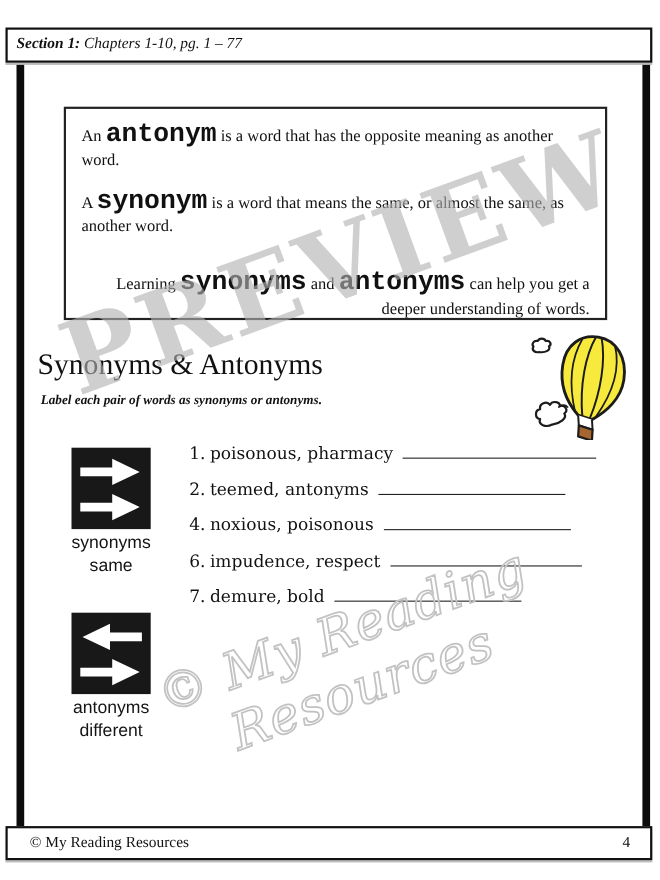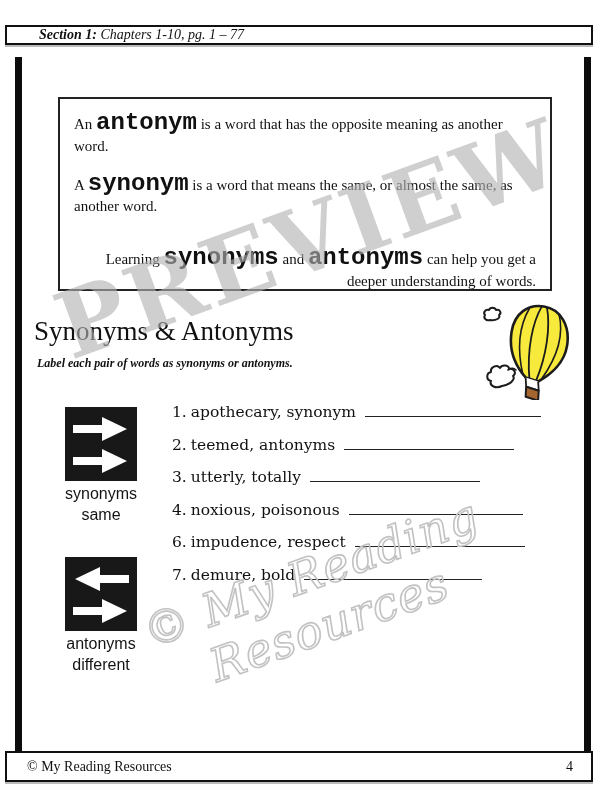--- a/index.html
+++ b/index.html
@@ -1,22 +1,22 @@
 <!DOCTYPE html>
 <html><head>
 <meta charset="utf-8">
 <style>
   html,body{margin:0;padding:0;background:#ffffff;}
   .page{position:relative;width:600px;height:800px;background:#ffffff;overflow:hidden;
         font-family:"Liberation Serif",serif;color:#111;}
 
   
-  .header-box{position:absolute;left:5px;top:25px;width:588px;height:20px;
+  .header-box{position:absolute;left:5px;top:25px;width:588px;height:32px;
     border:2px solid #111;box-shadow:0 2px 0 #bbb;background:#fff;box-sizing:border-box;
-    display:flex;align-items:center;justify-content:space-between;padding:0 32px;z-index:6;}
+    display:flex;align-items:center;justify-content:space-between;padding:0 8px;z-index:6;}
   .header-left{font-style:italic;font-size:14px;}
   .header-left b{font-weight:bold;}
   .header-right{font-size:15px;letter-spacing:.5px;font-variant:small-caps;}
   .footer-box{position:absolute;left:5px;top:751px;width:588px;height:31px;
     border:2px solid #111;box-shadow:0 2px 0 #bbb;background:#fff;box-sizing:border-box;
     display:flex;align-items:center;justify-content:space-between;padding:0 18px 0 20px;z-index:6;}
   .footer-left{font-size:14px;}
   .footer-page{font-size:14px;}
 
   
@@ -135,23 +135,22 @@
     <svg class="icon-box" viewBox="0 0 74 76">
       <rect x="1" y="1" width="72" height="74" fill="#181818"></rect>
       <polygon points="65,19 36,19 36,11 11,23 36,35 36,27 65,27" fill="#fff"></polygon>
       <polygon points="9,51 38,51 38,43 63,55 38,67 38,59 9,59" fill="#fff"></polygon>
     </svg>
     <div class="cap">antonyms</div>
     <div class="cap">different</div>
   </div>
 
   <ol class="pair-list">
-    <li><span class="pair-num">1.</span><span class="pair-text">apothecary, synonym</span><span class="blank-line"></span></li>
+    <li><span class="pair-num">1.</span><span class="pair-text">poisonous, pharmacy</span><span class="blank-line"></span></li>
     <li><span class="pair-num">2.</span><span class="pair-text">teemed, antonyms</span><span class="blank-line"></span></li>
-    <li><span class="pair-num">3.</span><span class="pair-text">utterly, totally</span><span class="blank-line"></span></li>
     <li><span class="pair-num">4.</span><span class="pair-text">noxious, poisonous</span><span class="blank-line"></span></li>
     <li><span class="pair-num">6.</span><span class="pair-text">impudence, respect</span><span class="blank-line"></span></li>
     <li><span class="pair-num">7.</span><span class="pair-text">demure, bold</span><span class="blank-line"></span></li>
   </ol>
 
   <div class="footer-box">
     <span class="footer-left">© My Reading Resources</span>
     <span class="footer-page">4</span>
   </div>
 

